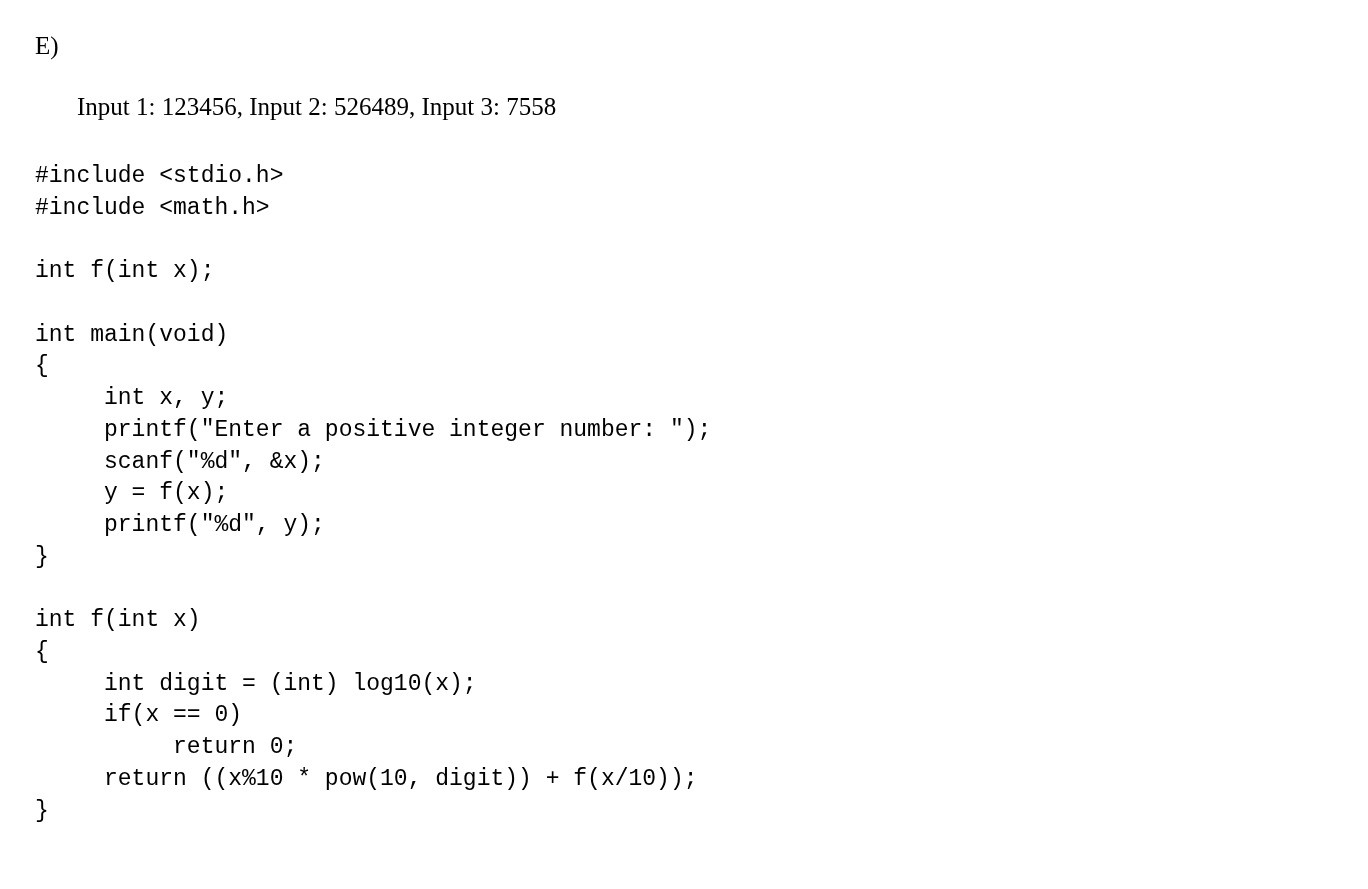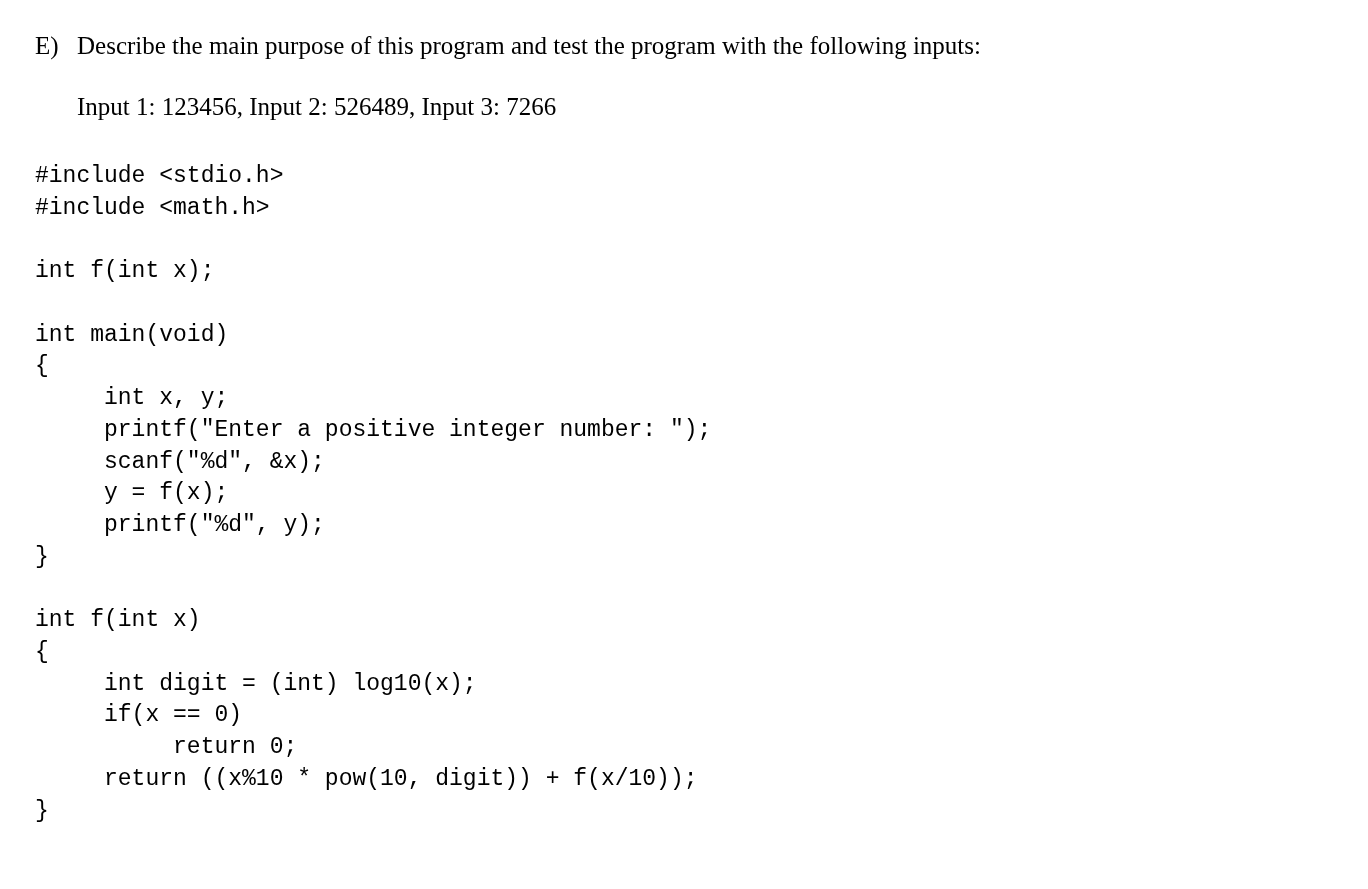--- a/index.html
+++ b/index.html
@@ -34,24 +34,23 @@
       white-space: pre;
       line-height: 1.38;
       margin-left: 0;
     }
   </style>
 </head>
 <body>
 
 <div class="question-line">
   <div class="question-label">E)</div>
-  <div class="question-text">Describe the main purpose of this program and test the program with the following inputs:</div>
 </div>
 
-<div class="inputs-line">Input 1: 123456, Input 2: 526489, Input 3: 7266</div>
+<div class="inputs-line">Input 1: 123456, Input 2: 526489, Input 3: 7558</div>
 
 <div class="code-block">#include &lt;stdio.h&gt;
 #include &lt;math.h&gt;
 
 int f(int x);
 
 int main(void)
 {
      int x, y;
      printf("Enter a positive integer number: ");

